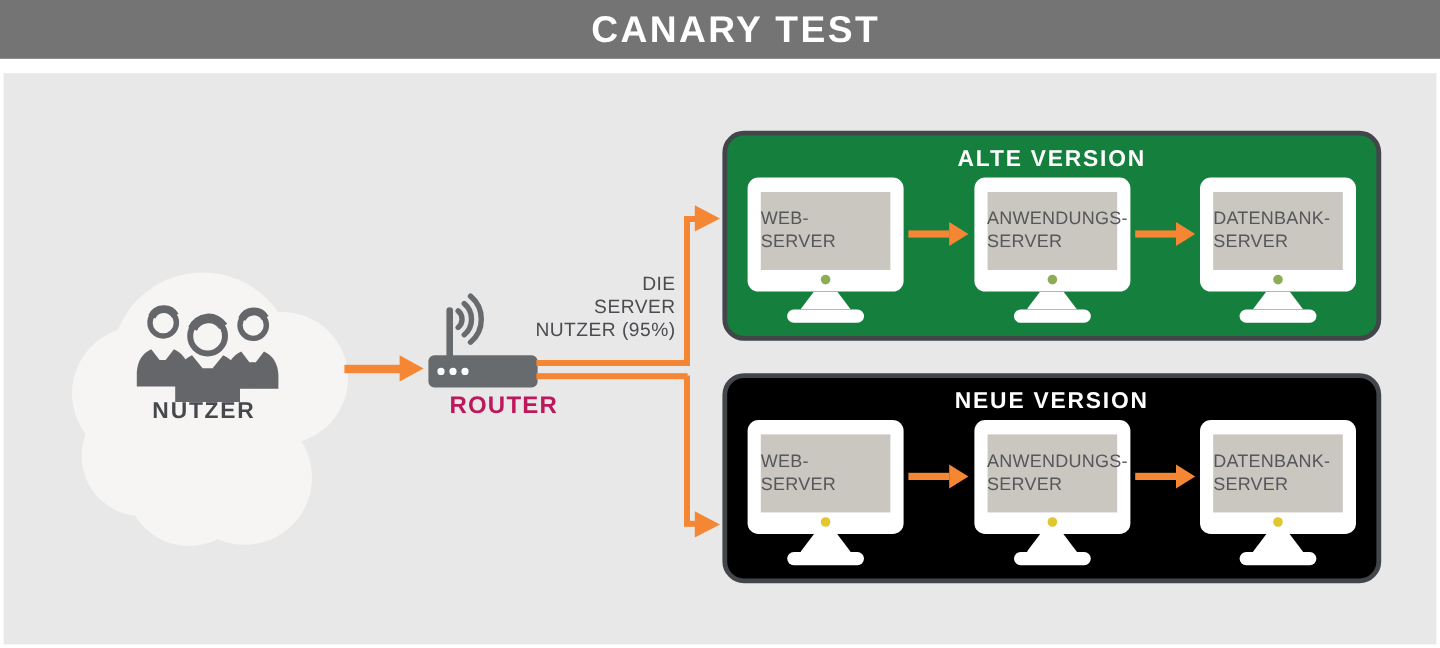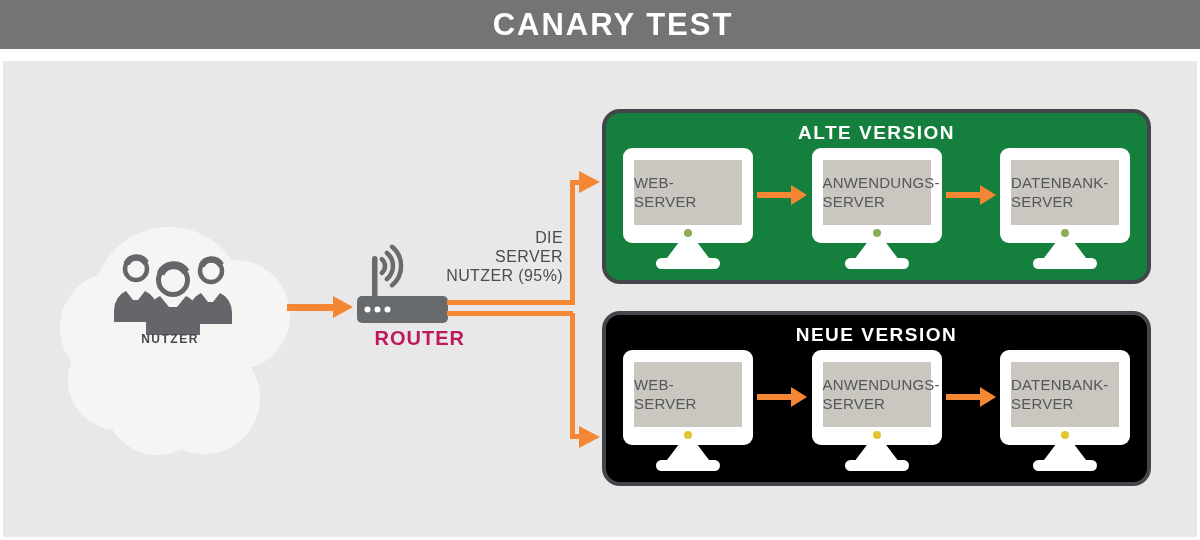--- a/index.html
+++ b/index.html
@@ -14,21 +14,21 @@
   
   .bubble{position:absolute;background:#f6f5f4;border-radius:50%;}
   #b1{left:93px;top:227px;width:152px;height:152px}
   #b2{left:60px;top:272px;width:112px;height:112px}
   #b3{left:180px;top:260px;width:110px;height:110px}
   #b4{left:68px;top:330px;width:100px;height:100px}
   #b5{left:148px;top:342px;width:112px;height:112px}
   #b6{left:105px;top:350px;width:105px;height:105px}
   #users-svg{position:absolute;left:100px;top:240px;}
   #nutzer{position:absolute;left:95px;top:332px;width:150px;text-align:center;
-          font-size:12px;font-weight:bold;letter-spacing:1.5px;color:#46484c;}
+          font-size:19px;font-weight:bold;letter-spacing:1.5px;color:#46484c;}
   
   #router-svg{position:absolute;left:350px;top:240px;}
   #routerlbl{position:absolute;left:340px;top:327px;width:125px;text-align:right;
              font-size:20px;font-weight:bold;letter-spacing:1px;color:#be185d;}
   
   .oline{position:absolute;background:#f58634;}
   .ohead{position:absolute;width:0;height:0;border-top:11px solid transparent;
          border-bottom:11px solid transparent;border-left:20px solid #f58634;}
   #a-in-shaft{left:287px;top:304px;width:47px;height:7px;}
   #a-in-head{left:333px;top:296px;}

